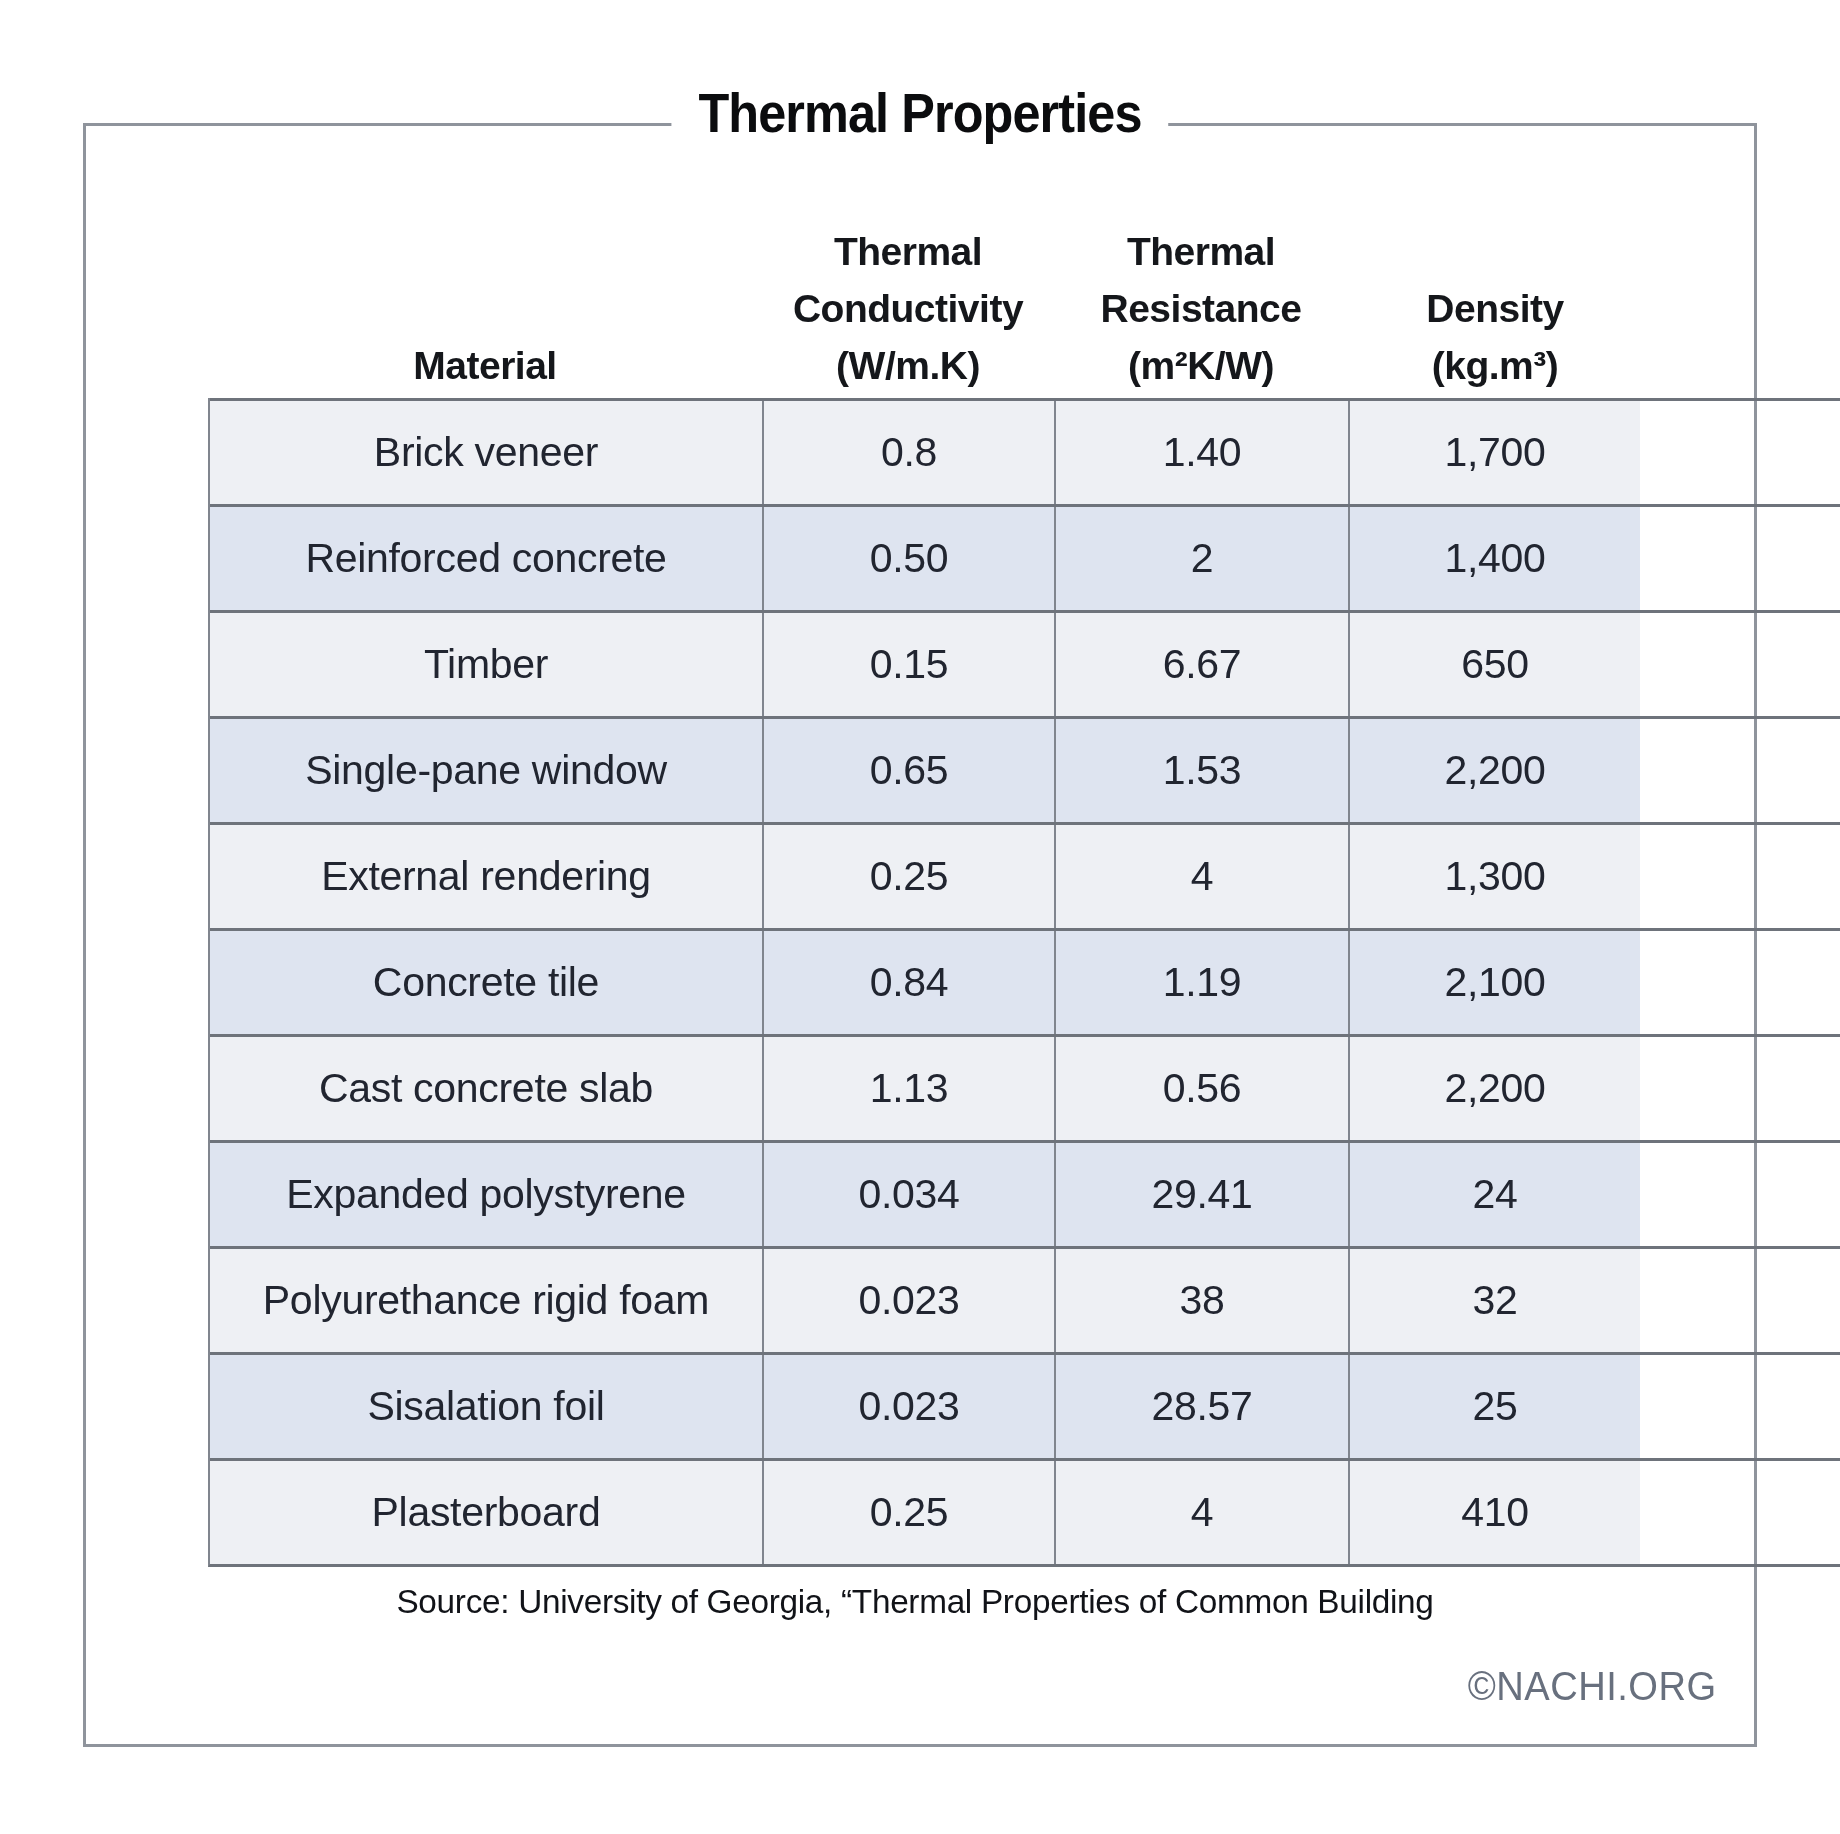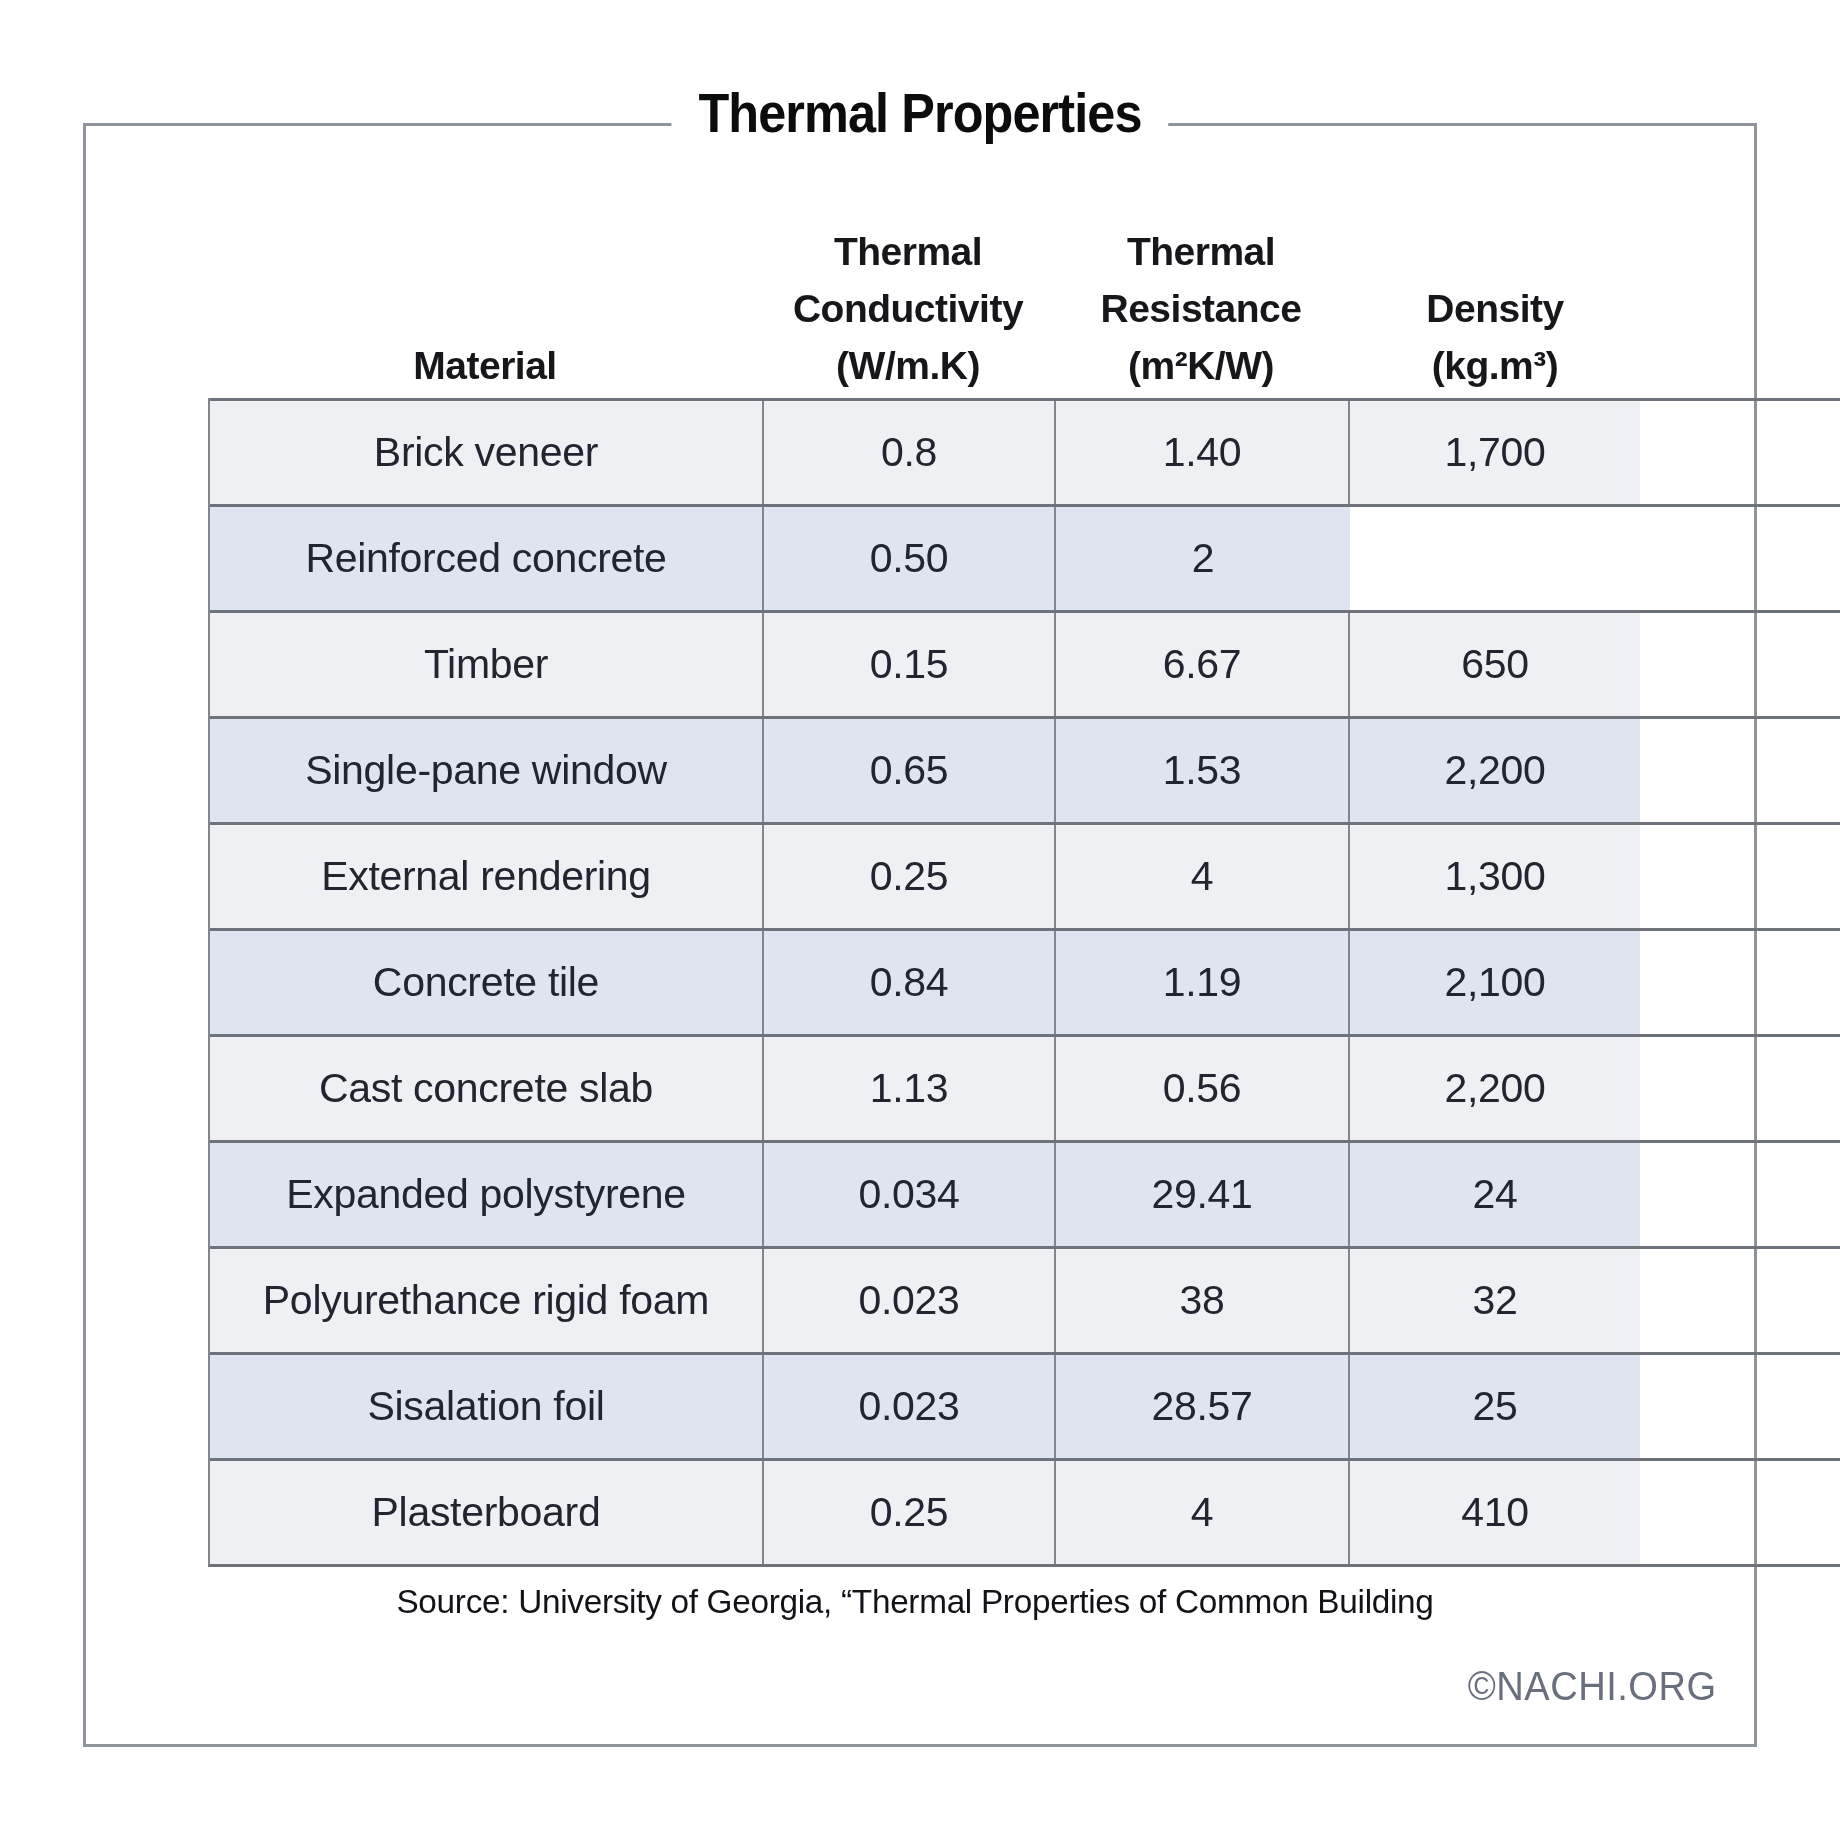--- a/index.html
+++ b/index.html
@@ -132,20 +132,21 @@
     <div class="row gray">
       <div class="cell">Brick veneer</div>
       <div class="cell">0.8</div>
       <div class="cell">1.40</div>
       <div class="cell">1,700</div>
     </div>
     <div class="row blue">
       <div class="cell">Reinforced concrete</div>
       <div class="cell">0.50</div>
       <div class="cell">2</div>
+      <div class="cell">1,400</div>
     </div>
     <div class="row gray">
       <div class="cell">Timber</div>
       <div class="cell">0.15</div>
       <div class="cell">6.67</div>
       <div class="cell">650</div>
     </div>
     <div class="row blue">
       <div class="cell">Single-pane window</div>
       <div class="cell">0.65</div>

